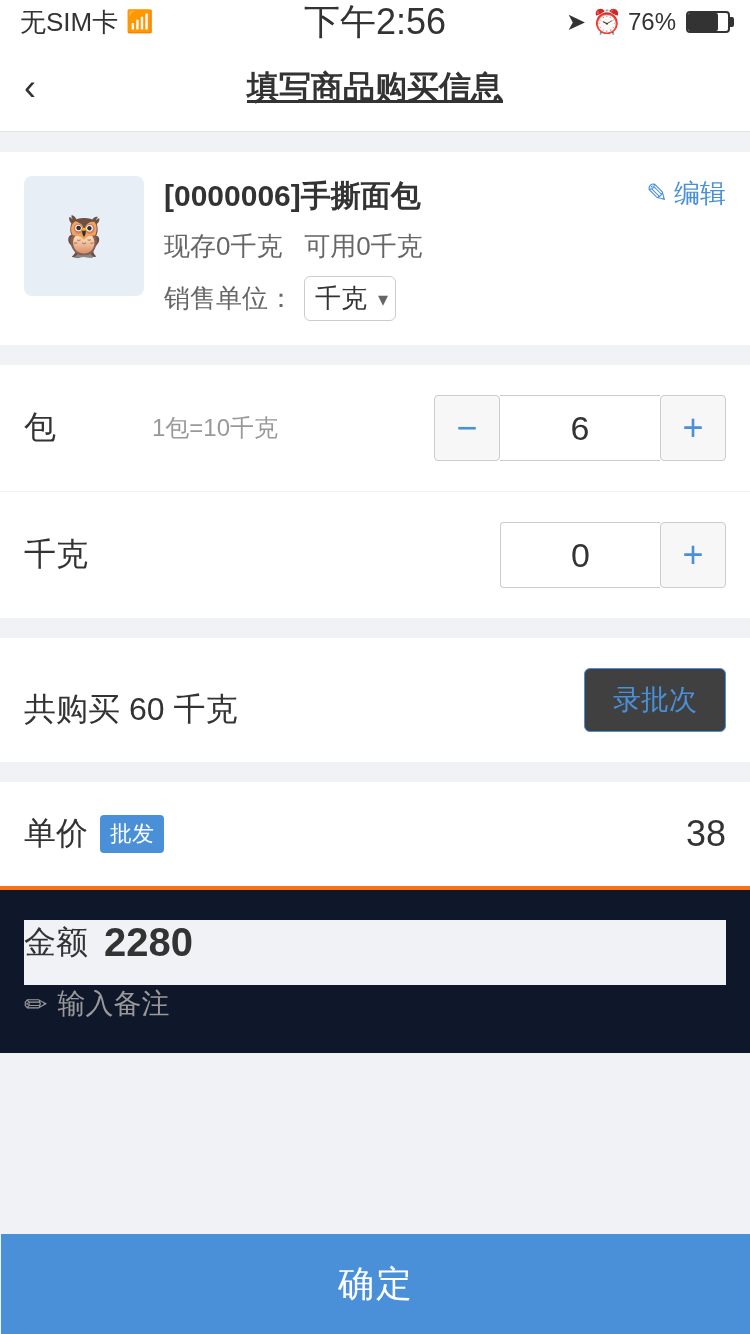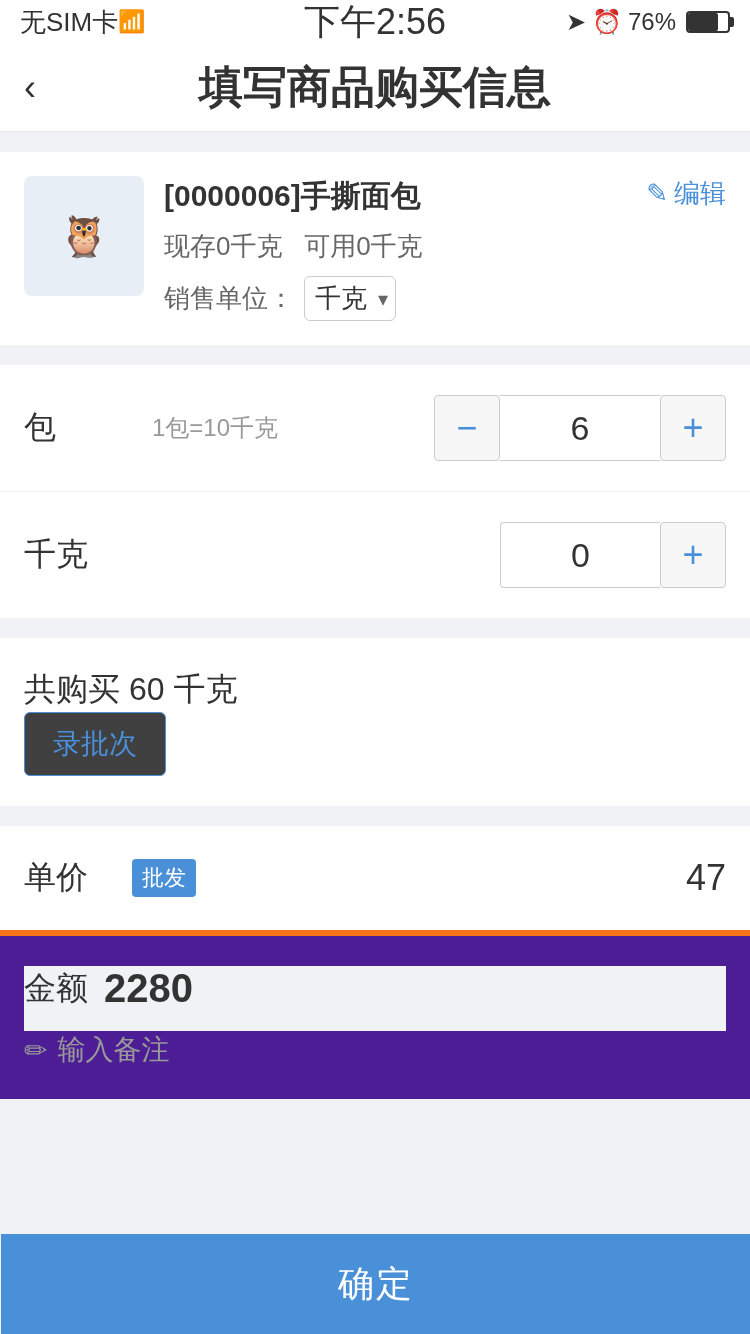--- a/index.html
+++ b/index.html
@@ -22,21 +22,21 @@
       display: flex;
       align-items: center;
       justify-content: space-between;
       padding: 0 20px;
       font-size: 26px;
       color: #333;
     }
     .status-left {
       display: flex;
       align-items: center;
-      gap: 0;
+      gap: 8px;
     }
     .status-center {
       font-size: 36px;
       font-weight: 500;
       position: absolute;
       left: 50%;
       transform: translateX(-50%);
     }
     .status-right {
       display: flex;
@@ -83,23 +83,24 @@
       position: relative;
     }
     .nav-back {
       position: absolute;
       left: 24px;
       font-size: 36px;
       color: #333;
       cursor: pointer;
     }
     .nav-title {
-      font-size: 44px;
+      font-size: 32px;
       font-weight: 600;
       color: #333;
+      text-decoration: underline;
     }
 
     
     .product-card {
       background: #fff;
       margin-top: 20px;
       padding: 24px 24px 24px 24px;
       display: flex;
       align-items: flex-start;
       gap: 20px;
@@ -229,64 +230,62 @@
     .stepper-btn-right {
       border-radius: 4px;
     }
 
     
     .summary-row {
       background: #fff;
       margin-top: 20px;
       padding: 30px 24px;
       display: flex;
-      align-items: flex-start;
+      align-items: flex-end;
       justify-content: space-between;
-      flex-direction: column;
     }
     .summary-text {
       font-size: 32px;
       color: #333;
     }
     .batch-btn {
       border: 1px solid #4a90d9;
       color: #4a90d9;
       border-radius: 6px;
       padding: 12px 28px;
       font-size: 28px;
       background: #404040;
       cursor: pointer;
     }
 
     
     .price-section {
       background: #fff;
       margin-top: 20px;
       padding: 30px 24px;
-      border-bottom: 6px solid #f97316;
+      border-bottom: 4px solid #f97316;
       display: flex;
       align-items: center;
       justify-content: space-between;
     }
     .price-left {
       display: flex;
       align-items: center;
       gap: 12px;
     }
     .price-label {
       font-size: 32px;
       color: #333;
     }
     .batch-tag {
       background: #4a90d9;
       color: #fff;
       font-size: 22px;
       padding: 4px 10px;
       border-radius: 4px;
-      margin-left: 32px;
     }
     .price-ref-btn {
       border: 1.5px solid #e8830c;
       color: #e8830c;
       border-radius: 6px;
       padding: 8px 16px;
       font-size: 24px;
       background: #fff;
       display: flex;
       align-items: center;
@@ -294,21 +293,21 @@
       cursor: pointer;
     }
     .price-value {
       font-size: 36px;
       color: #333;
       font-weight: 500;
     }
 
     
     .amount-section {
-      background: #4c1d95;
+      background: #0f172a;
       padding: 30px 24px 0 24px;
     }
     .amount-row {
       background: #f0f2f5;
       padding: 0 0 20px 0;
       display: flex;
       align-items: center;
       gap: 16px;
     }
     .amount-label {
@@ -437,21 +436,21 @@
 <div class="summary-row">
   <span class="summary-text">共购买 60 千克</span>
   <button class="batch-btn">录批次</button>
 </div>
 
 <div class="price-section">
   <div class="price-left">
     <span class="price-label">单价</span>
     <span class="batch-tag">批发</span>
   </div>
-  <span class="price-value">47</span>
+  <span class="price-value">38</span>
 </div>
 
 <div class="amount-section">
   <div class="amount-row">
     <span class="amount-label">金额</span>
     <span class="amount-value">2280</span>
   </div>
   <div class="note-row">
     <span class="note-icon">✏</span>
     <span class="note-text">输入备注</span>

